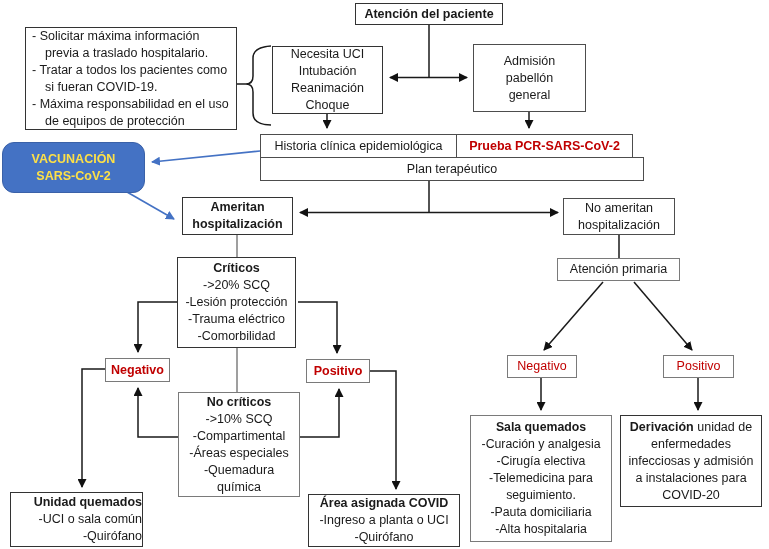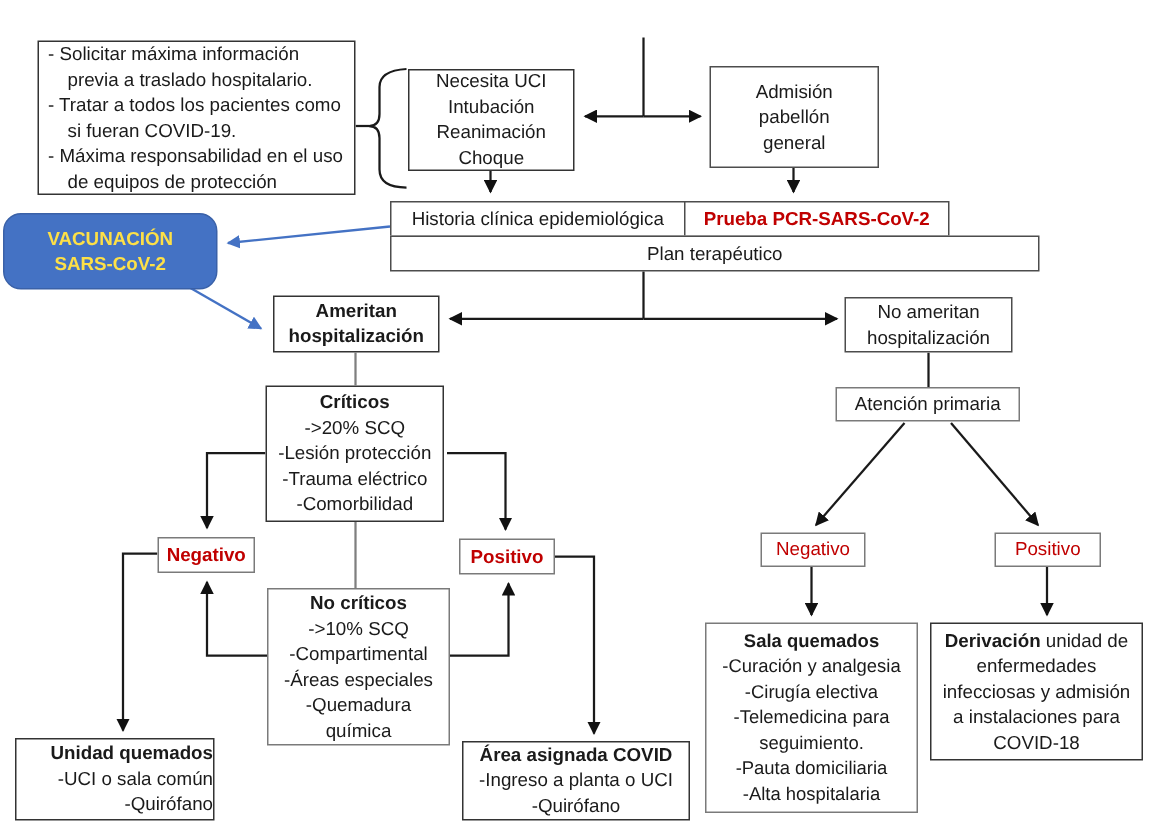--- a/index.html
+++ b/index.html
@@ -70,39 +70,40 @@
     <g stroke="#7f7f7f" stroke-width="1.5" fill="none">
       <path d="M237,235 V257"></path>
       <path d="M237,348 V392"></path>
     </g>
     <g stroke="#4472C4" stroke-width="1.6" fill="none">
       <path d="M260,151 L152,162" marker-end="url(#ahb)"></path>
       <path d="M127,192 L174,219" marker-end="url(#ahb)"></path>
     </g>
   </svg>
 
+  <div class="node border-dark b" style="left:355px;top:3px;width:148px;height:22px;">Atención del paciente</div>
 
   <div class="node border-dark" id="info-box" style="left:25px;top:27px;width:212px;height:103px;">
     <div class="hang">- Solicitar máxima información previa a traslado hospitalario.</div>
     <div class="hang">- Tratar a todos los pacientes como si fueran COVID-19.</div>
     <div class="hang">- Máxima responsabilidad en el uso de equipos de protección</div>
   </div>
 
   <div class="node border-dark" style="left:272px;top:46px;width:111px;height:68px;">
     <div>Necesita UCI</div>
     <div>Intubación</div>
     <div>Reanimación</div>
     <div>Choque</div>
   </div>
 
   <div class="node border-med" style="left:473px;top:44px;width:113px;height:68px;padding:0 20px;">Admisión pabellón general</div>
 
   <div class="cell" style="left:260px;top:134px;width:197px;height:24px;">Historia clínica epidemiológica</div>
   <div class="cell b red" style="left:456px;top:134px;width:177px;height:24px;">Prueba PCR-SARS-CoV-2</div>
-  <div class="cell" style="left:260px;top:157px;width:433px;height:24px;">Plan terapéutico</div>
+  <div class="cell" style="left:260px;top:157px;width:384px;height:24px;">Plan terapéutico</div>
 
   <div class="node" id="vacunacion" style="left:2px;top:142px;width:143px;height:51px;">VACUNACIÓN SARS-CoV-2</div>
 
   <div class="node border-dark b" style="left:182px;top:197px;width:111px;height:38px;">Ameritan hospitalización</div>
 
   <div class="node border-med" style="left:563px;top:198px;width:112px;height:37px;">No ameritan hospitalización</div>
 
   <div class="node border-gray" style="left:557px;top:258px;width:123px;height:23px;">Atención primaria</div>
 
   <div class="node border-dark" style="left:177px;top:257px;width:119px;height:91px;">
@@ -146,17 +147,17 @@
     <div>-Curación y analgesia</div>
     <div>-Cirugía electiva</div>
     <div>-Telemedicina para seguimiento.</div>
     <div>-Pauta domiciliaria</div>
     <div>-Alta hospitalaria</div>
   </div>
 
   <div class="node border-dark" style="left:620px;top:415px;width:142px;height:92px;padding:0 3px;">
     <div>
       <span class="b">Derivación</span>
-      <span>unidad de enfermedades infecciosas y admisión a instalaciones para COVID-18</span>
+      <span>unidad de enfermedades infecciosas y admisión a instalaciones para COVID-20</span>
     </div>
   </div>
 
 </div>
 
 </body></html>

